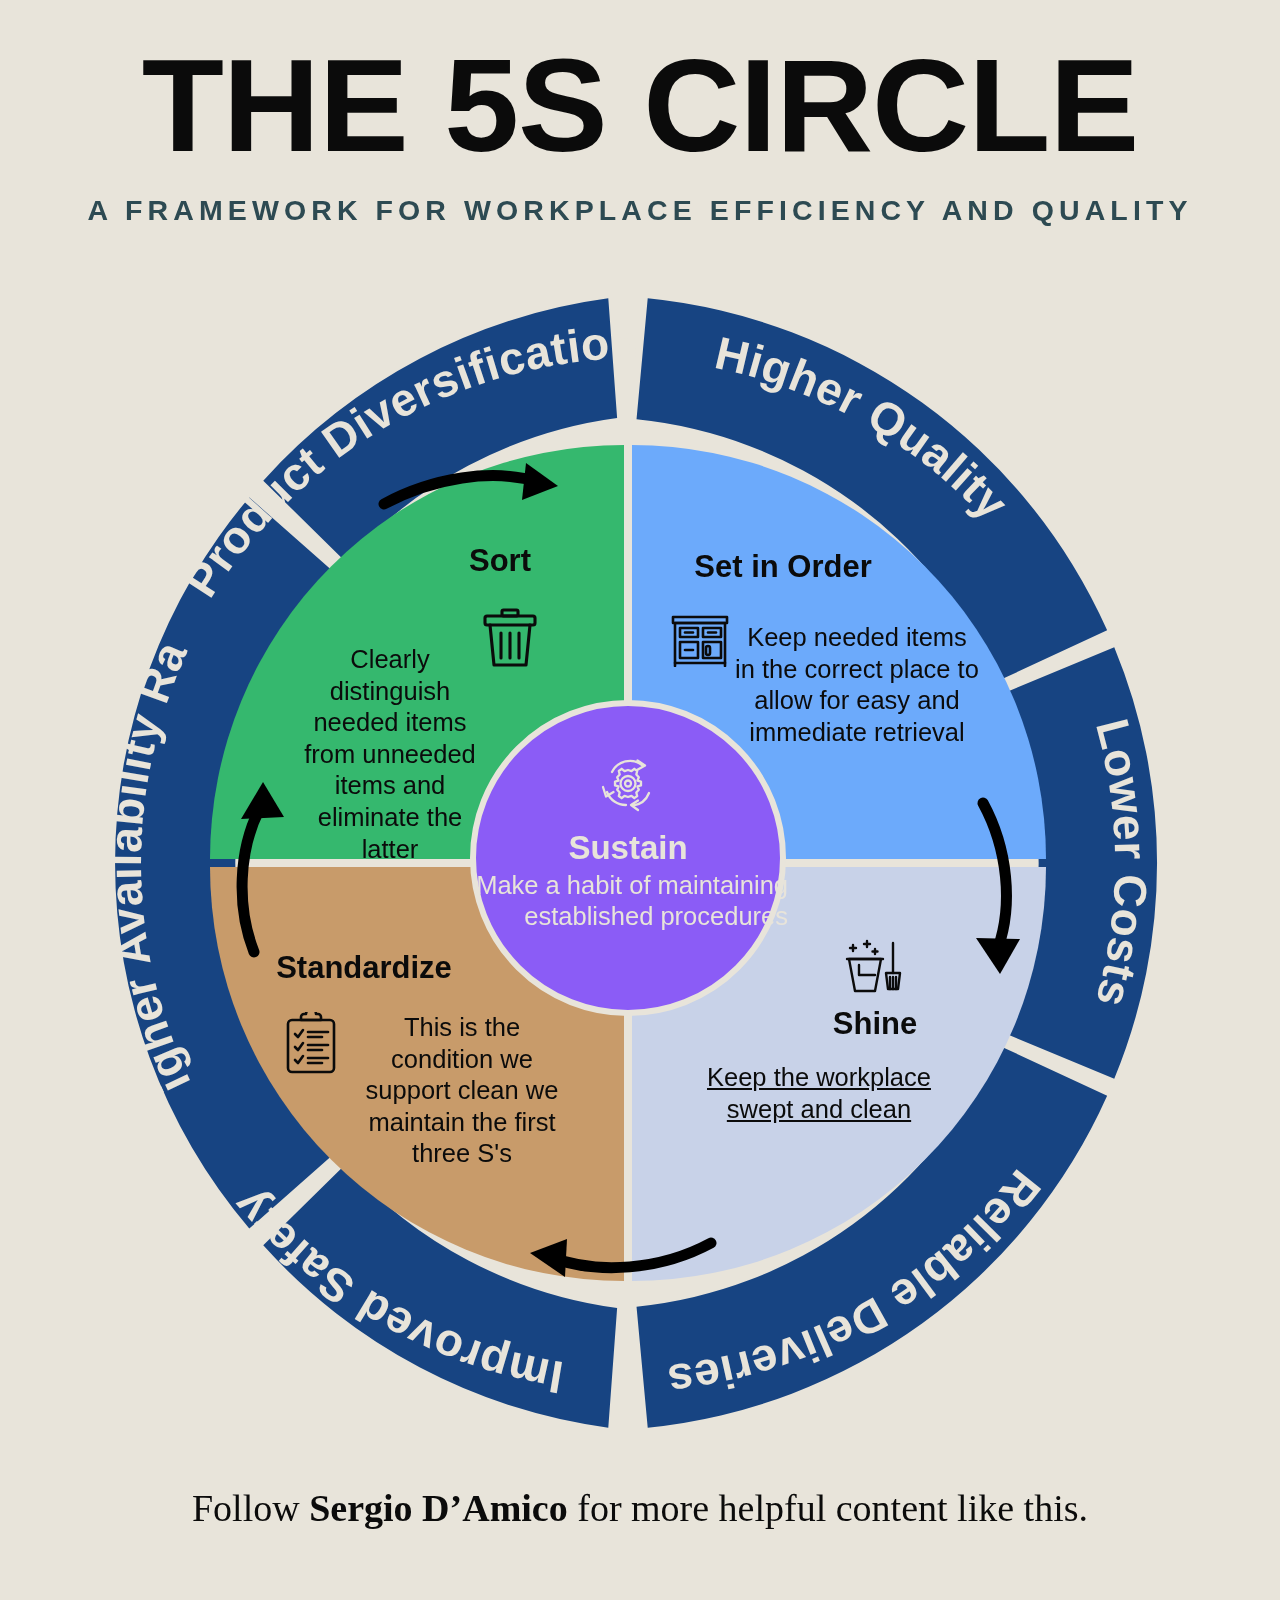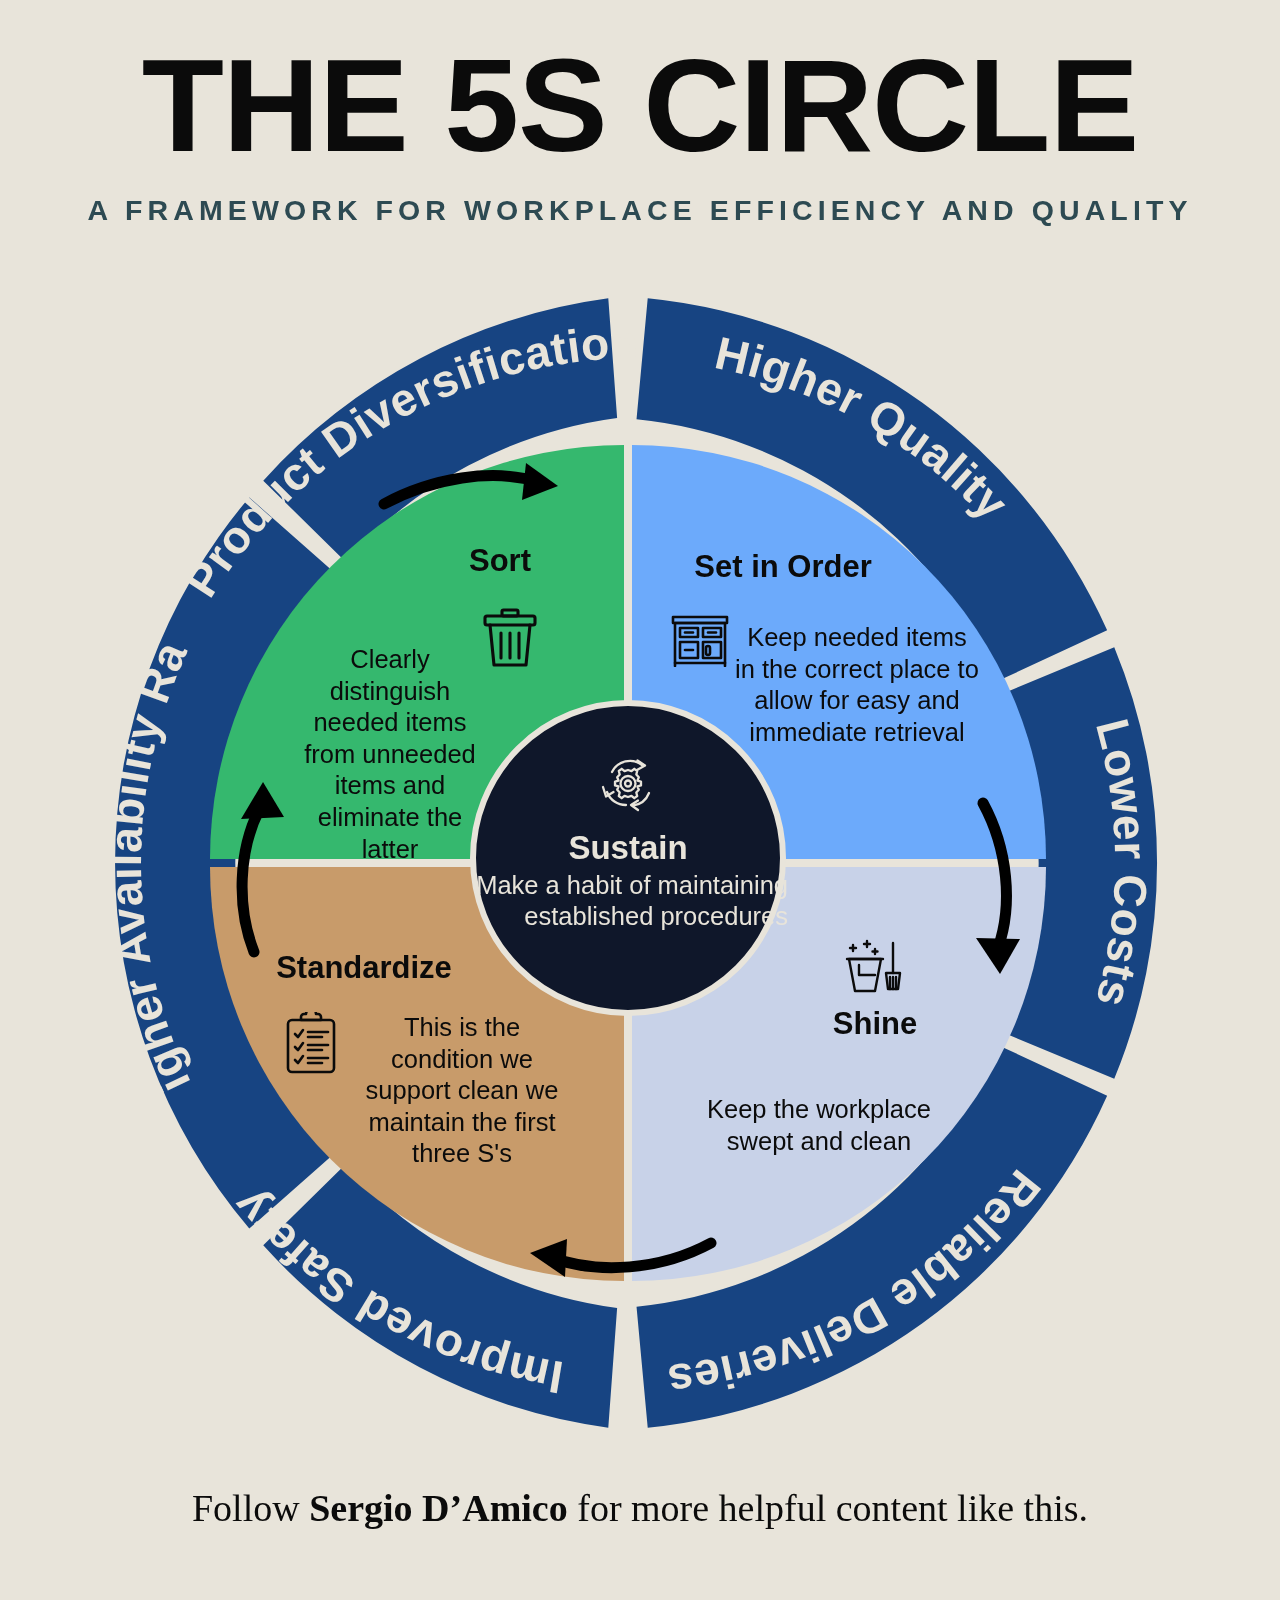--- a/index.html
+++ b/index.html
@@ -55,32 +55,32 @@
   .q-sort-icon{position:absolute;left:480px;top:607px;width:60px;height:62px;}
 
   
   .q-set-title{left:660px;top:550px;width:246px;}
   .q-set-body{left:734px;top:622px;width:246px;}
   .q-set-icon{position:absolute;left:671px;top:615px;width:58px;height:52px;}
 
   
   .q-shine-icon{position:absolute;left:845px;top:939px;width:60px;height:56px;}
   .q-shine-title{left:760px;top:1007px;width:230px;}
-  .q-shine-body{left:704px;top:1094px;width:230px;}
+  .q-shine-body{left:704px;top:1062px;width:230px;text-decoration:underline;}
 
   
   .q-std-title{left:244px;top:951px;width:240px;}
   .q-std-icon{position:absolute;left:284px;top:1012px;width:54px;height:62px;}
   .q-std-body{left:355px;top:1012px;width:214px;}
 
   
   .hub{
     position:absolute;left:470px;top:700px;width:316px;height:316px;
     border-radius:50%;
-    background:#0f172a;
+    background:#8b5cf6;
     border:6px solid #E8E4DA;
     box-sizing:border-box;
     display:flex;flex-direction:column;align-items:center;
     overflow:visible;
   }
   .hub-icon{margin-top:42px;width:70px;height:70px;}
   .hub-title{
     color:#E8E4DA;font-weight:700;font-size:33px;margin-top:12px;
     font-family:"Liberation Sans", sans-serif;line-height:1.1;
   }

